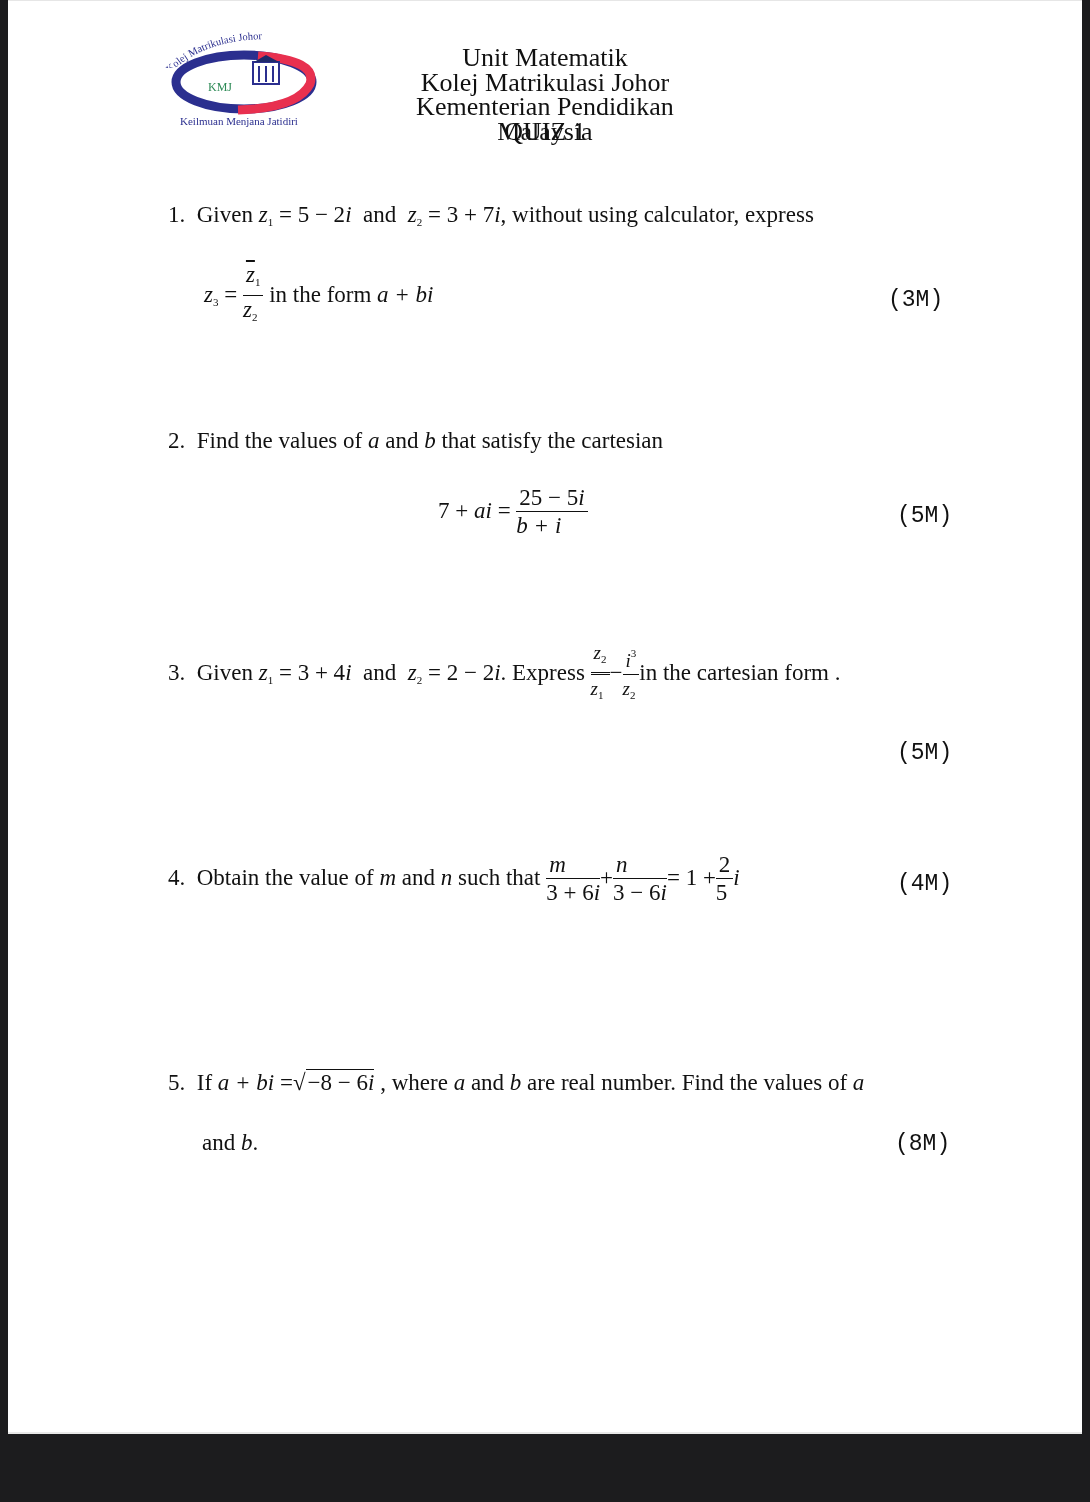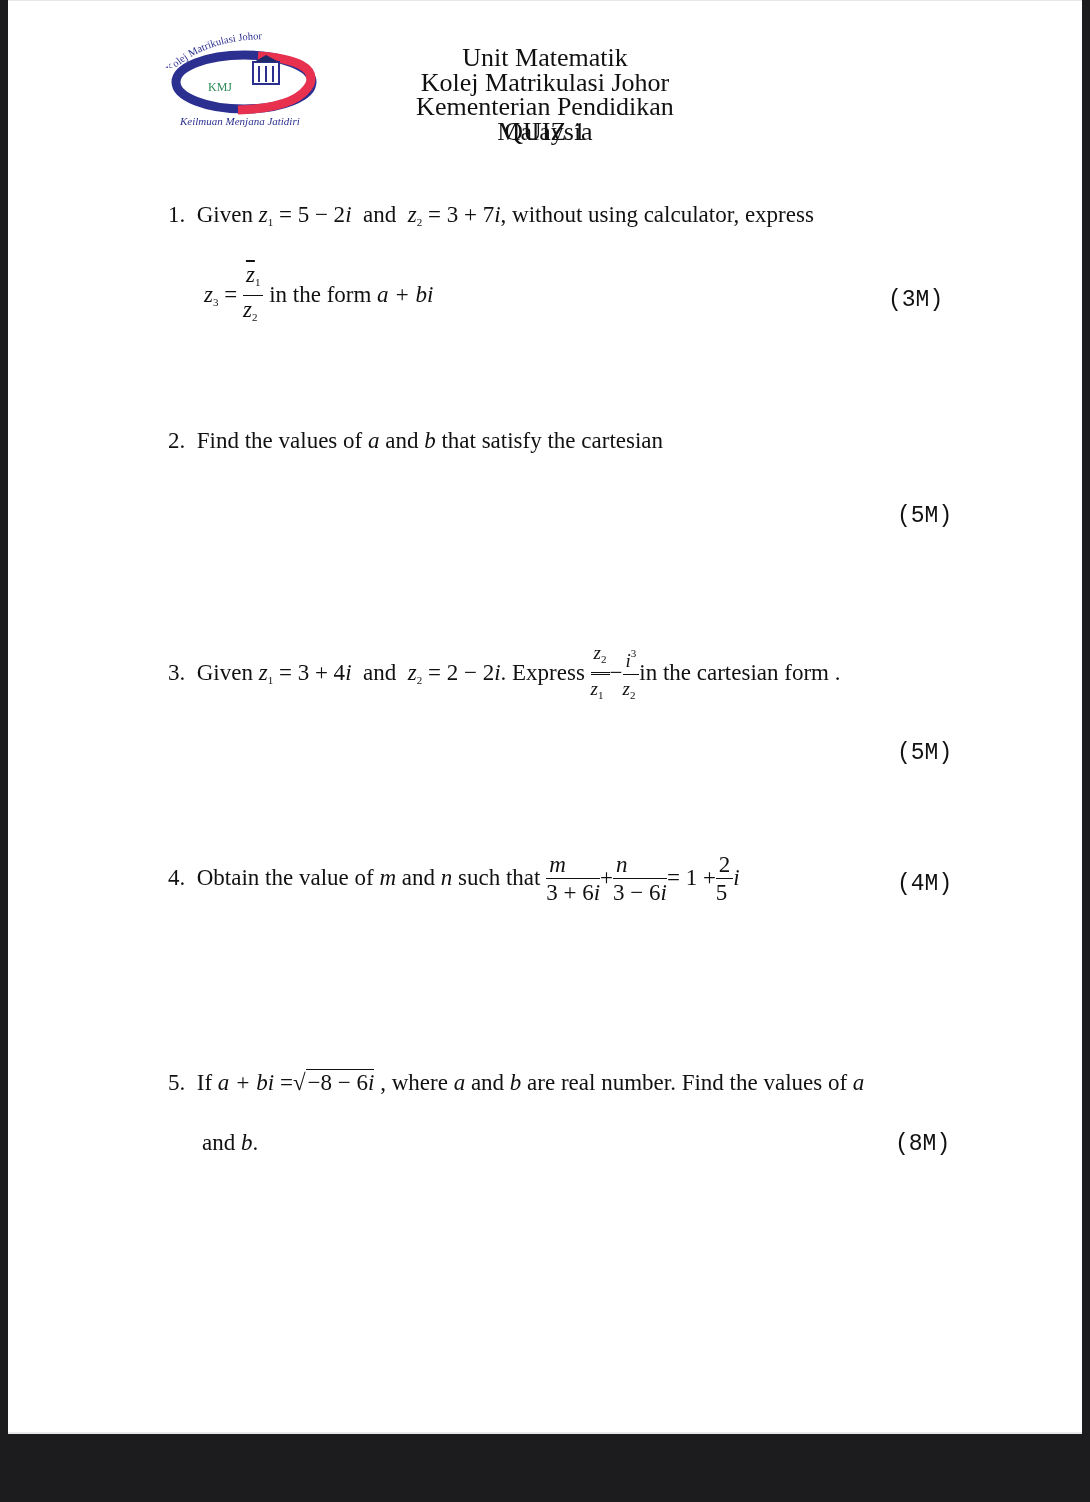--- a/index.html
+++ b/index.html
@@ -39,21 +39,21 @@
       <line x1="108" y1="38" x2="108" y2="54" stroke="#2b2f8f" stroke-width="2"></line>
       <line x1="115" y1="38" x2="115" y2="54" stroke="#2b2f8f" stroke-width="2"></line>
     </svg>
     <svg width="170" height="40" viewBox="0 0 170 40" style="position:absolute;left:0;top:0">
       <text font-family="Liberation Serif, serif" font-size="10.5" fill="#2b2f8f">
         <textPath href="#arcpath2">Kolej Matrikulasi Johor</textPath>
       </text>
       <path id="arcpath2" d="M12,45 Q52,6 128,12" fill="none"></path>
     </svg>
     <div class="abs" style="left:50px;top:52px;font-size:12px;color:#2e8b57;font-family:'Liberation Serif',serif;">KMJ</div>
-    <div class="abs" style="left:22px;top:87px;font-size:11px;font-style:italic;color:#2b2f8f;font-family:'Liberation Serif',serif;">Keilmuan Menjana Jatidiri</div>
+    <div class="abs" style="left:22px;top:87px;font-size:11px;color:#2b2f8f;font-family:'Liberation Serif',serif;">Keilmuan Menjana Jatidiri</div>
   </div>
 
   <div class="header-line" style="top:45px;left:372px">Unit Matematik</div>
   <div class="header-line" style="top:70px;left:372px">Kolej Matrikulasi Johor</div>
   <div class="header-line" style="top:94px;left:372px">Kementerian Pendidikan Malaysia</div>
   <div class="header-line" style="top:119px;left:372px">QUIZ 1</div>
 
   <div class="abs q" style="left:160px;top:202px">
     <span>1.</span>&nbsp;
     <span>Given</span>
@@ -75,20 +75,28 @@
   </div>
   <div class="abs marks" style="left:880px;top:287px">(3M)</div>
 
   <div class="abs q" style="left:160px;top:428px">
     <span>2.</span>&nbsp;
     <span>Find the values of</span>
     <span class="m">a</span>
     <span>and</span>
     <span class="m">b</span>
     <span>that satisfy the cartesian</span>
+  </div>
+  <div class="abs q" style="left:430px;top:485px">
+    <span>7 + </span><span class="m">ai</span>
+    <span>=</span>
+    <span class="frac">
+      <span class="num"><span>25 − 5</span><span class="m">i</span></span>
+      <span class="den m">b + i</span>
+    </span>
   </div>
   <div class="abs marks" style="left:889px;top:503px">(5M)</div>
 
   <div class="abs q" style="left:160px;top:640px">
     <span>3.</span>&nbsp;
     <span>Given</span>
     <span class="m">z</span><span class="sub">1</span>
     <span>= 3 + 4</span><span class="m">i</span>&nbsp;
     <span>and</span>&nbsp;
     <span class="m">z</span><span class="sub">2</span>

